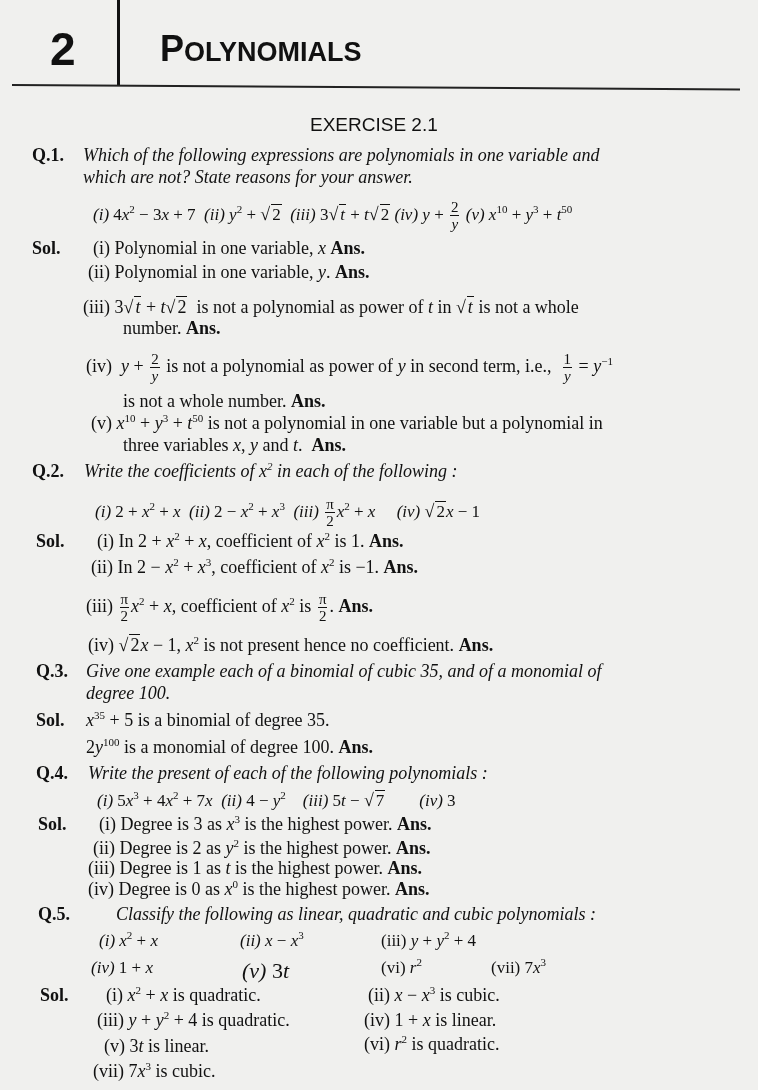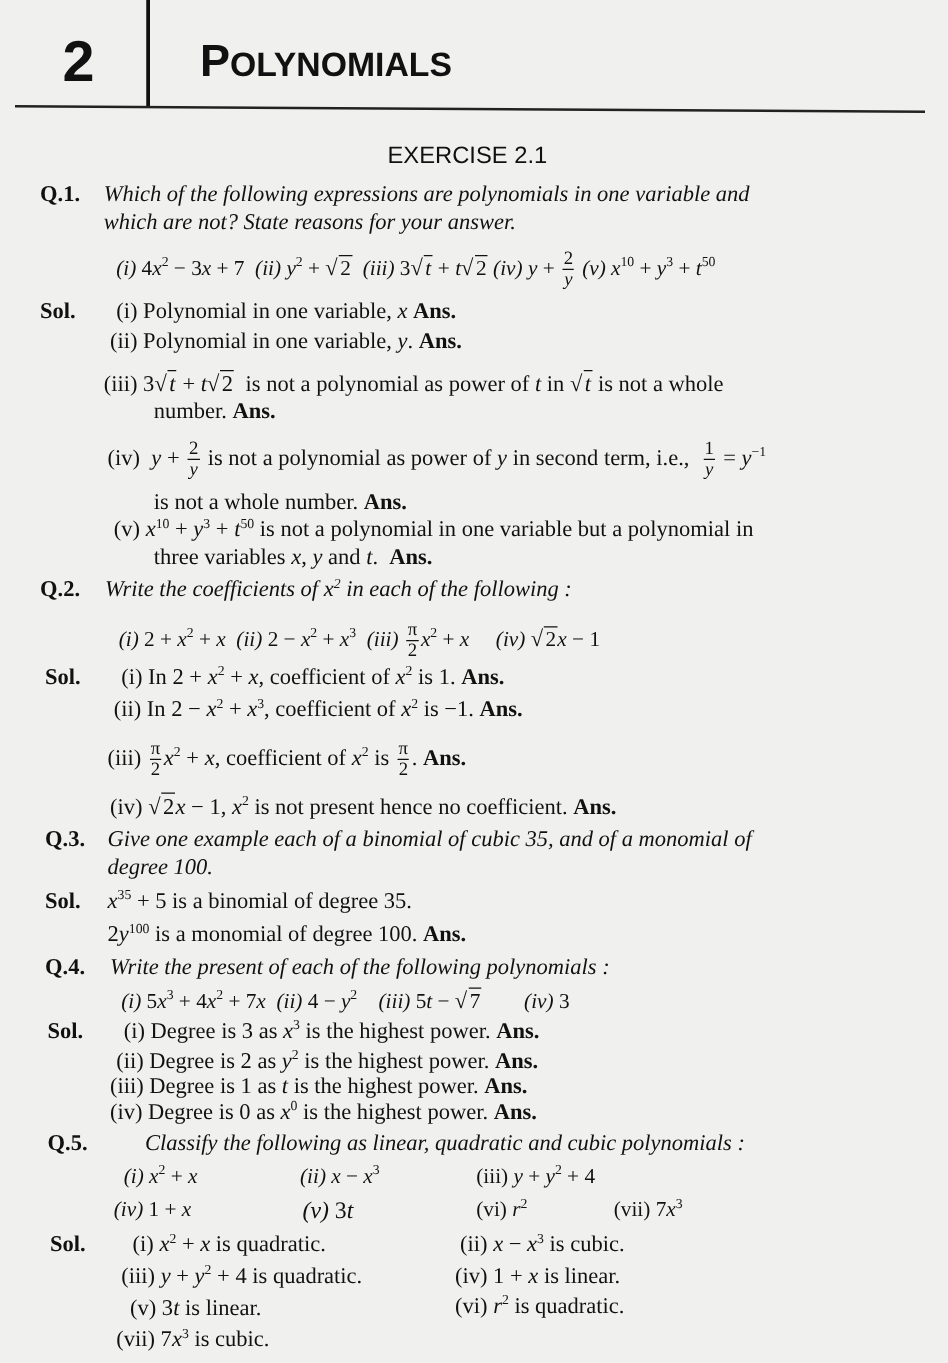--- a/index.html
+++ b/index.html
@@ -79,21 +79,21 @@
 <div class="abs ser" style="left:93px;top:838px;">(ii) Degree is 2 as <i>y</i><sup>2</sup> is the highest power. <b>Ans.</b></div>
 <div class="abs ser" style="left:88px;top:858px;">(iii) Degree is 1 as <i>t</i> is the highest power. <b>Ans.</b></div>
 <div class="abs ser" style="left:88px;top:879px;">(iv) Degree is 0 as <i>x</i><sup>0</sup> is the highest power. <b>Ans.</b></div>
 
 <div class="abs qlabel" style="left:38px;top:904px;">Q.5.</div>
 <div class="abs ser it" style="left:88px;top:904px;margin-left:28px;">Classify the following as linear, quadratic and cubic polynomials :</div>
 <div class="abs ser" style="left:99px;top:931px;font-size:17px;"><span class="it">(i)</span> <i>x</i><sup>2</sup> + <i>x</i></div>
 <div class="abs ser" style="left:240px;top:931px;font-size:17px;"><span class="it">(ii)</span> <i>x</i> − <i>x</i><sup>3</sup></div>
 <div class="abs ser" style="left:381px;top:931px;font-size:17px;">(iii) <i>y</i> + <i>y</i><sup>2</sup> + 4</div>
 <div class="abs ser" style="left:91px;top:958px;font-size:17px;"><span class="it">(iv)</span> 1 + <i>x</i></div>
-<div class="abs ser" style="left:242px;top:958px;font-size:19px;"><span class="it">(v)</span> 3<i>t</i></div>
+<div class="abs ser" style="left:242px;top:958px;font-size:22px;"><span class="it">(v)</span> 3<i>t</i></div>
 <div class="abs ser" style="left:381px;top:958px;font-size:17px;">(vi) <i>r</i><sup>2</sup></div>
 <div class="abs ser" style="left:491px;top:958px;font-size:17px;">(vii) 7<i>x</i><sup>3</sup></div>
 
 <div class="abs qlabel" style="left:40px;top:985px;">Sol.</div>
 <div class="abs ser" style="left:106px;top:985px;">(i) <i>x</i><sup>2</sup> + <i>x</i> is quadratic.</div>
 <div class="abs ser" style="left:368px;top:985px;">(ii) <i>x</i> − <i>x</i><sup>3</sup> is cubic.</div>
 <div class="abs ser" style="left:97px;top:1010px;">(iii) <i>y</i> + <i>y</i><sup>2</sup> + 4 is quadratic.</div>
 <div class="abs ser" style="left:364px;top:1010px;">(iv) 1 + <i>x</i> is linear.</div>
 <div class="abs ser" style="left:104px;top:1036px;">(v) 3<i>t</i> is linear.</div>
 <div class="abs ser" style="left:364px;top:1034px;">(vi) <i>r</i><sup>2</sup> is quadratic.</div>

